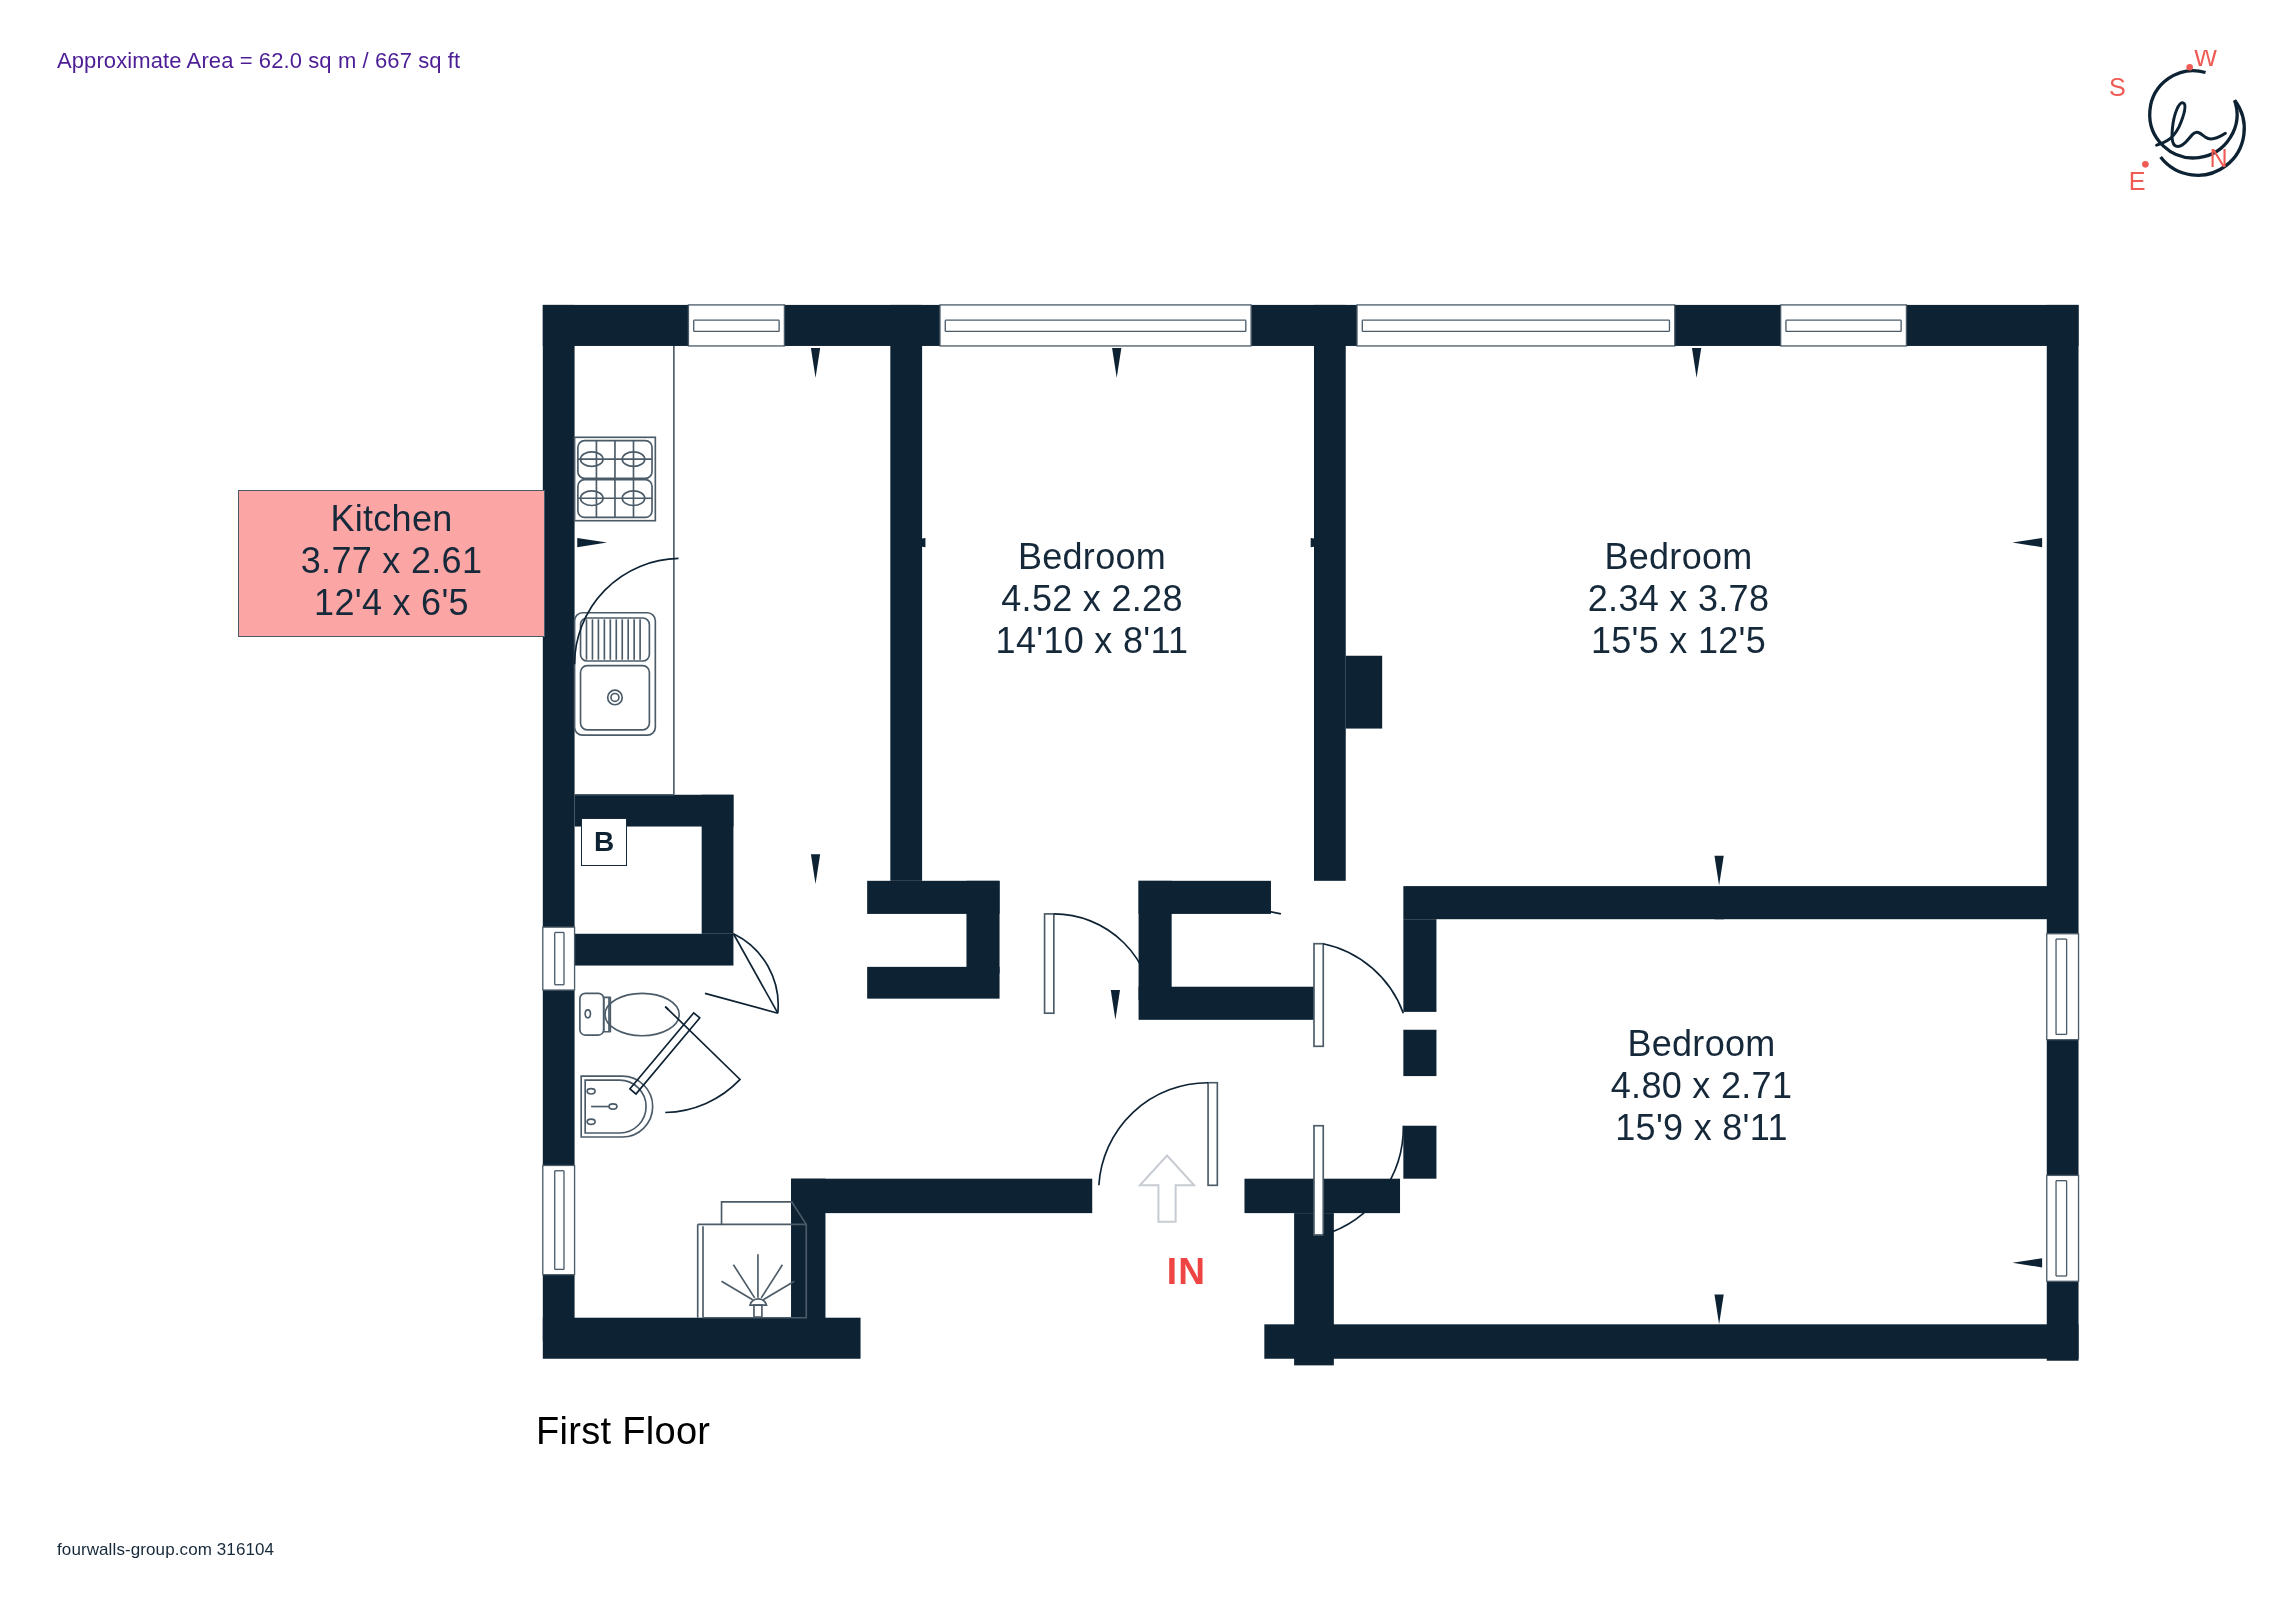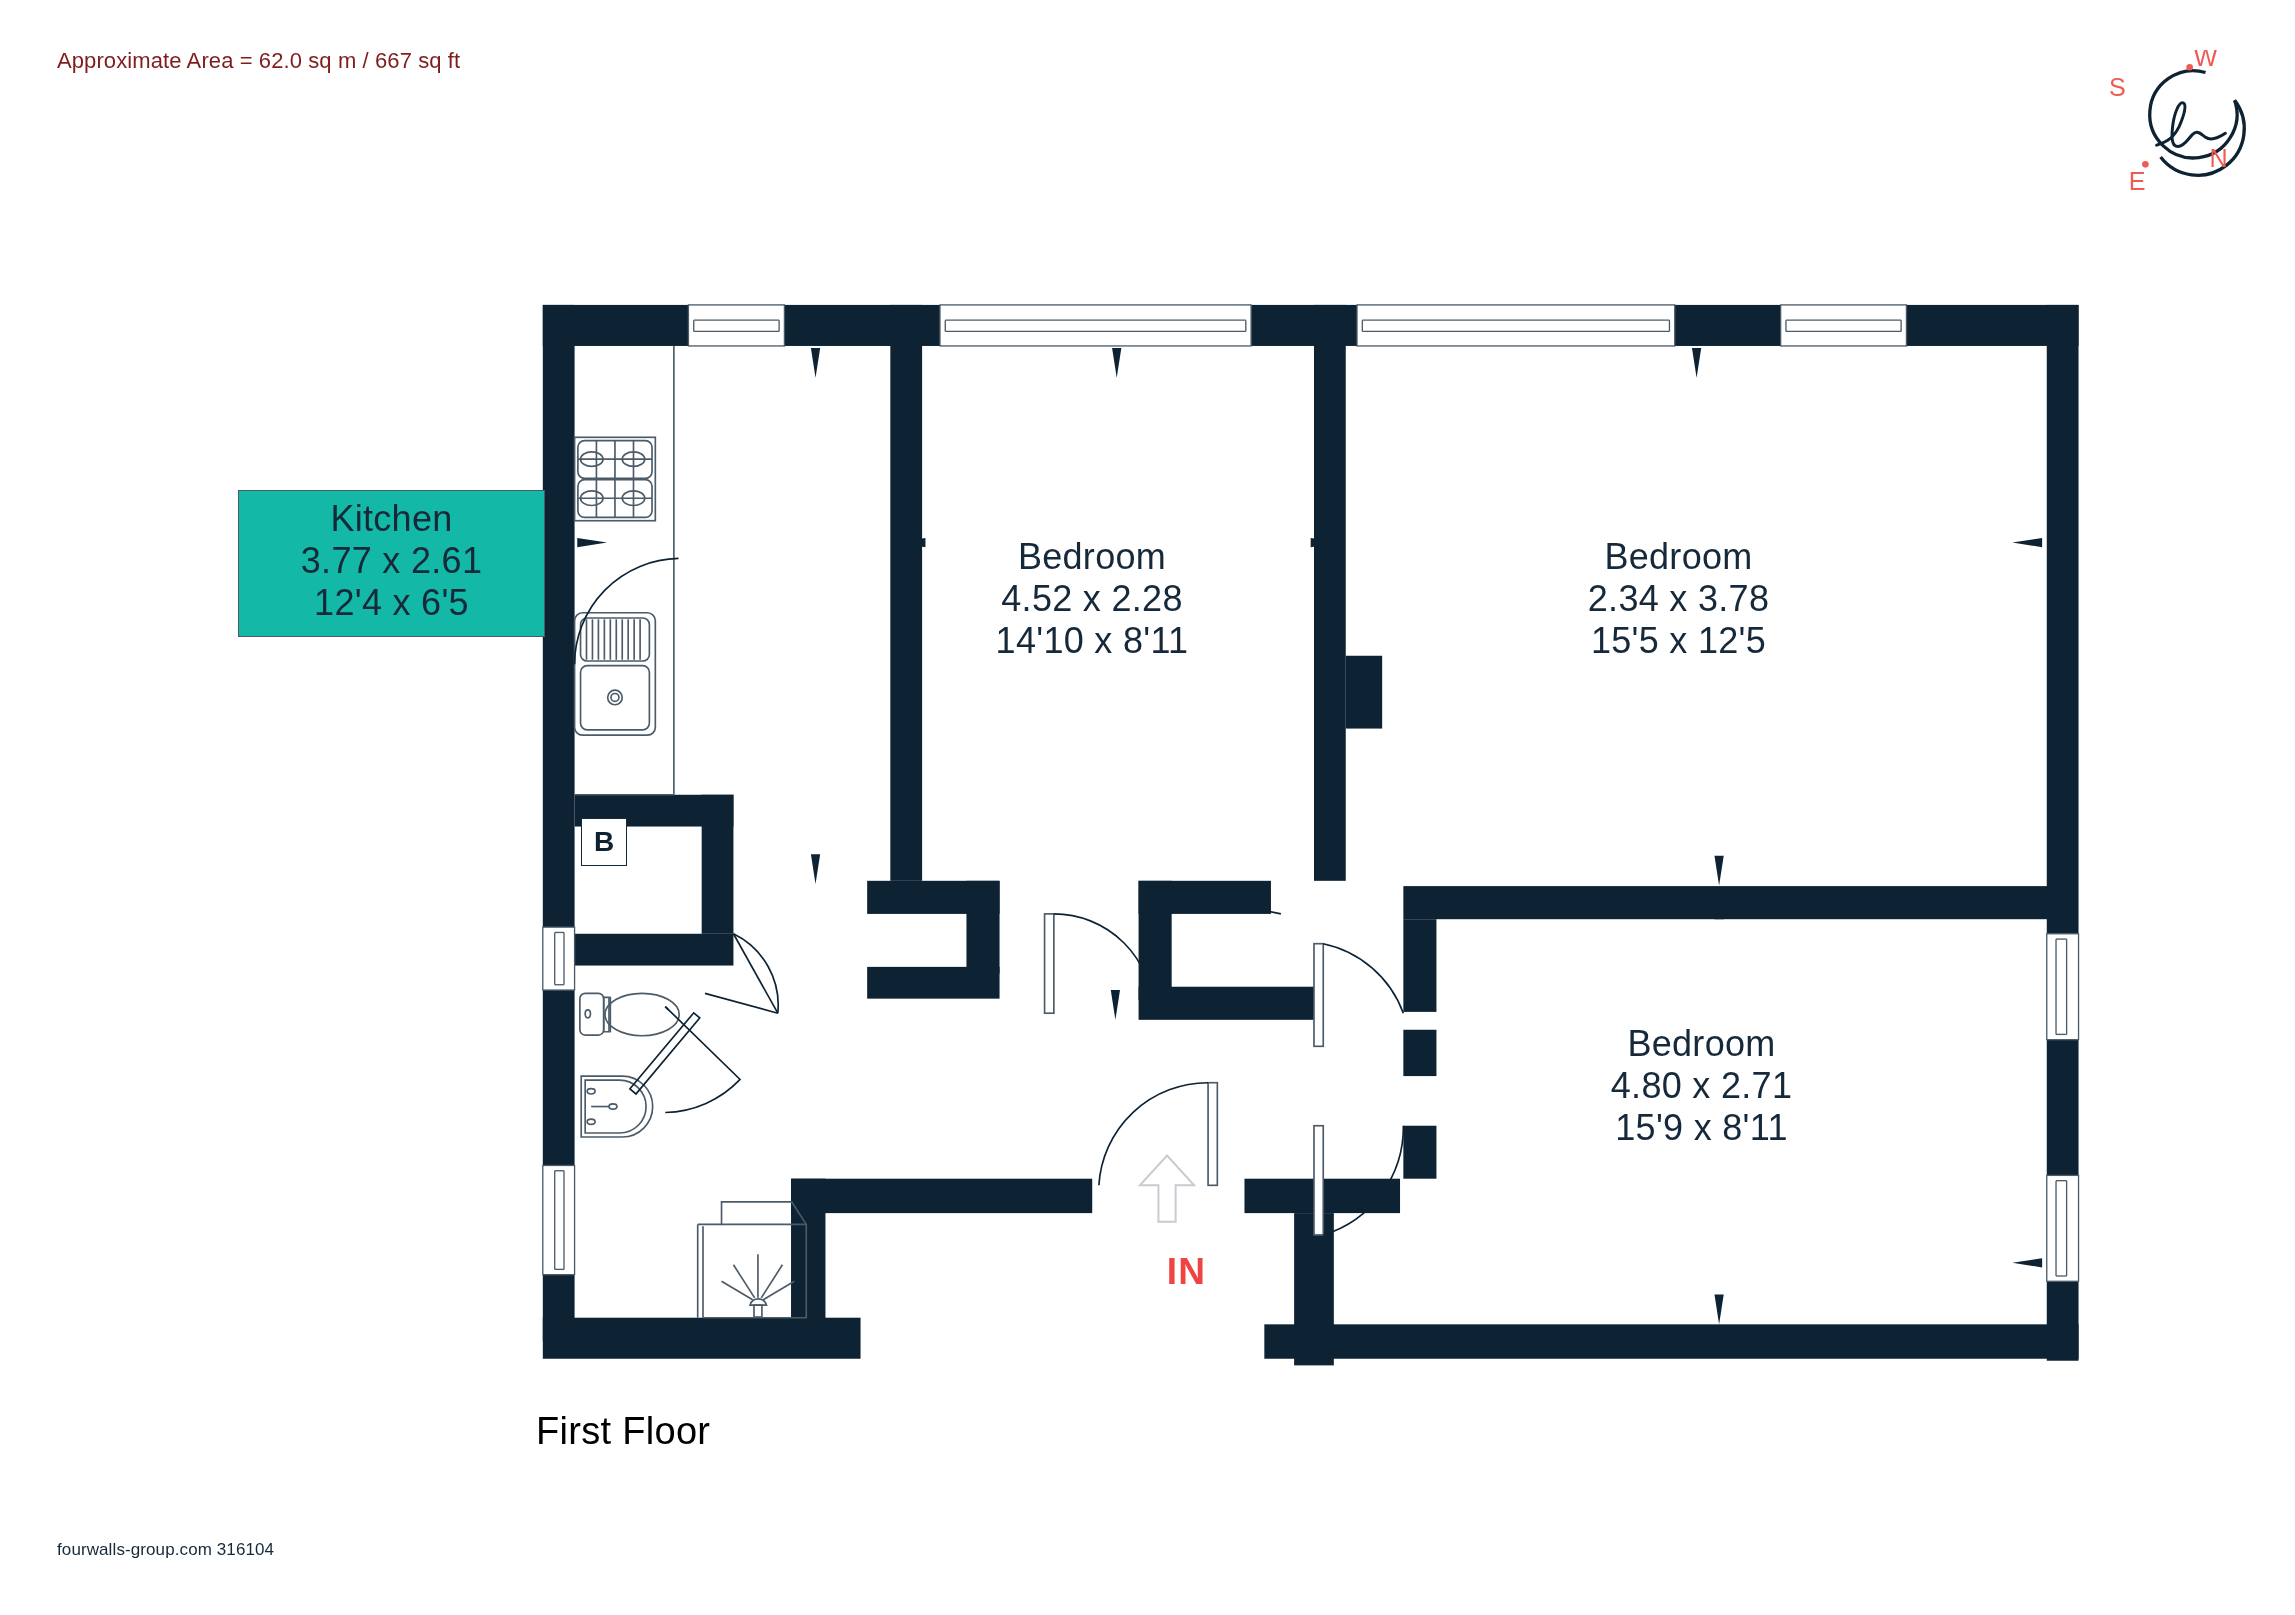--- a/index.html
+++ b/index.html
@@ -21,21 +21,21 @@
     inset: 0;
     background: #ffffff;
   }
   
   .area-note {
     position: absolute;
     left: 57px;
     top: 48px;
     font-size: 22px;
     letter-spacing: 0.1px;
-    color: #7f1d1d;
+    color: #4c1d95;
     white-space: nowrap;
   }
   
   .compass {
     position: absolute;
     left: 2105px;
     top: 50px;
     width: 172px;
     height: 152px;
   }
@@ -60,21 +60,21 @@
     font-size: 36px;
     letter-spacing: 0.3px;
   }
   .room-label .rdim {
     display: block;
     font-size: 36px;
     letter-spacing: 0.3px;
   }
   .boxed {
     border: 1.3px solid #4b5b68;
-    background: #14b8a6;
+    background: #fca5a5;
     padding: 6.6px 17px 12px 17px;
   }
   
   .boiler {
     position: absolute;
     left: 581px;
     top: 818px;
     width: 44px;
     height: 46px;
     border: 1.3px solid #16293a;

